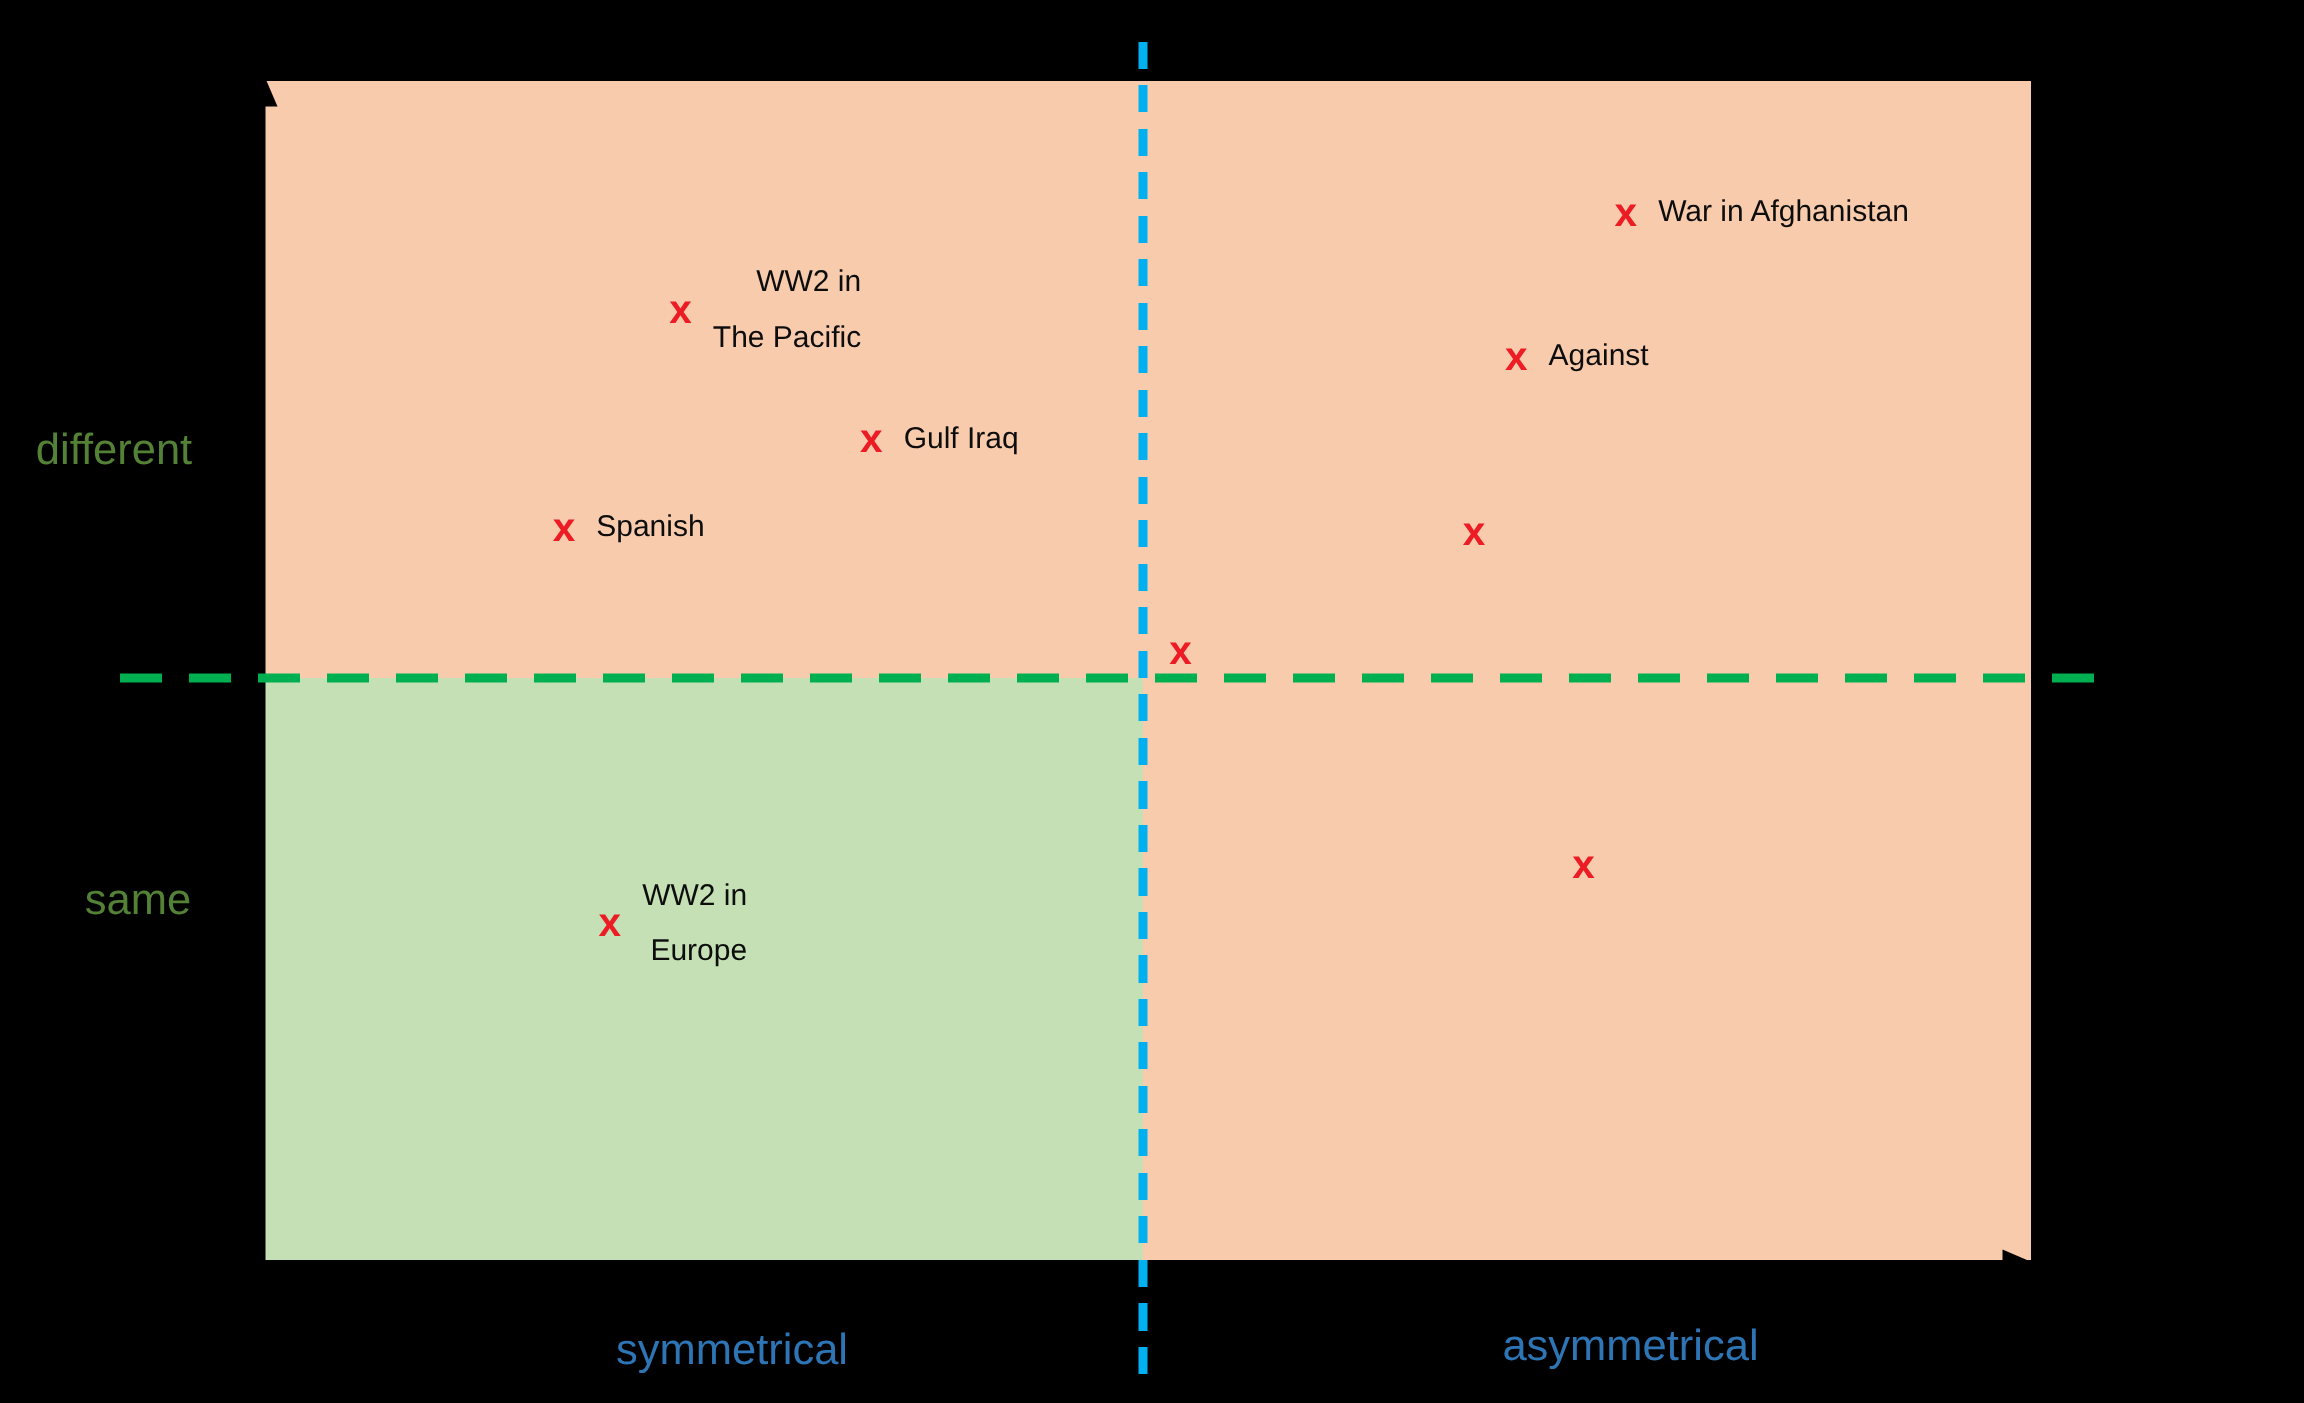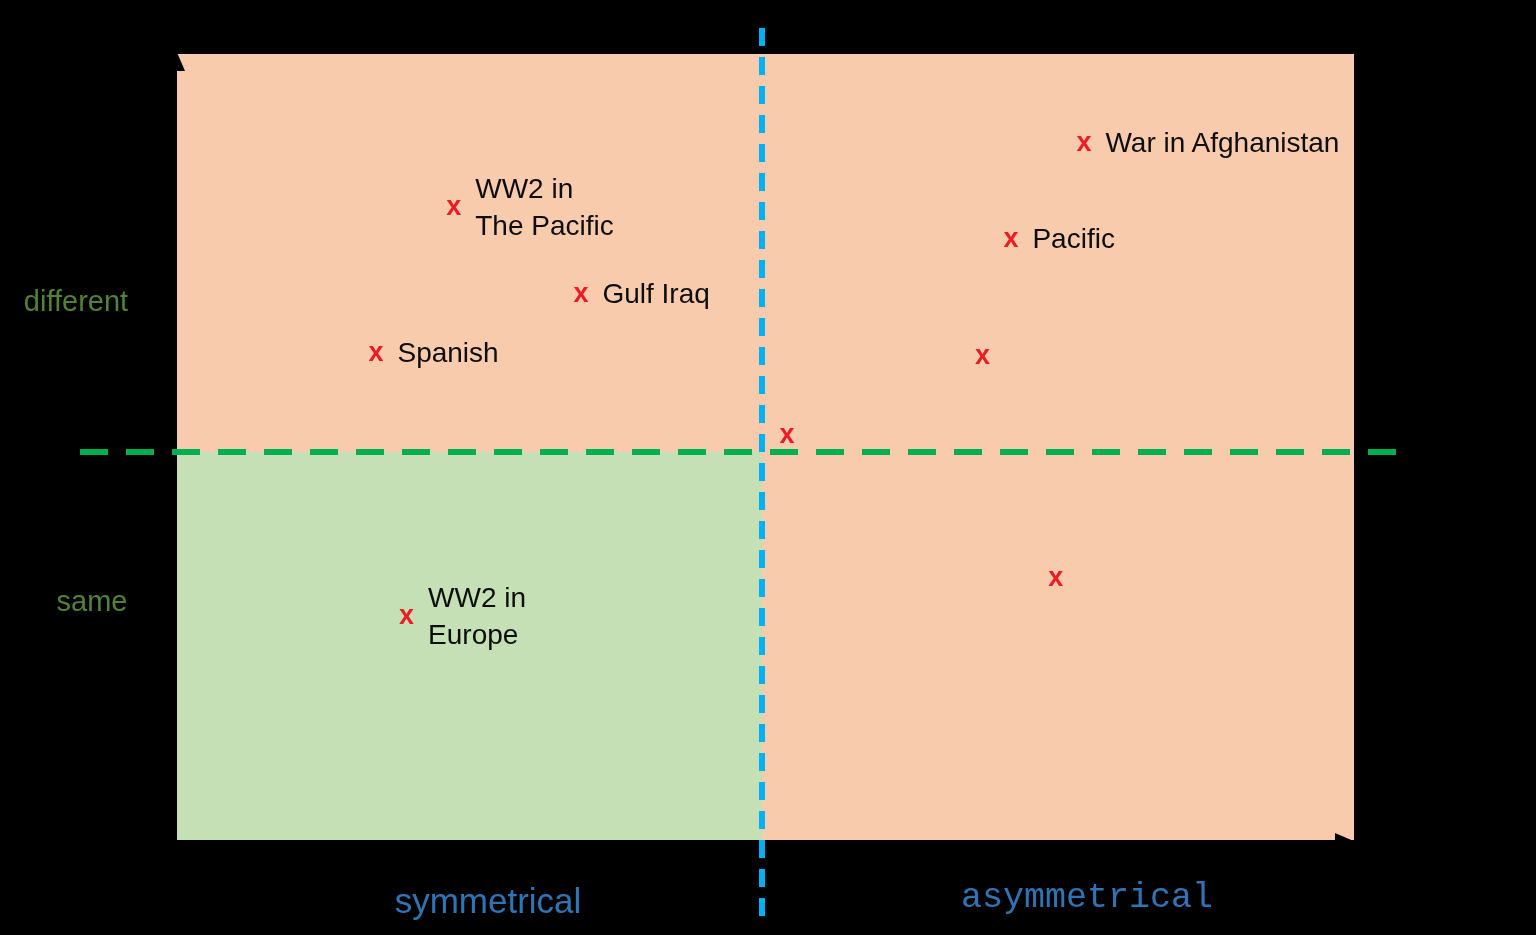--- a/index.html
+++ b/index.html
@@ -30,30 +30,30 @@
   .arrow-right { position:absolute; left:1335px; top:833px; width:0; height:0;
     border-top:9px solid transparent; border-bottom:9px solid transparent; border-left:21px solid #000; }
 
   .hdash { position:absolute; left:80px; top:449px; width:1330px; height:6px;
     background:repeating-linear-gradient(90deg, var(--dgreen) 0 28px, transparent 28px 46px); }
   .vdash { position:absolute; left:759px; top:28px; width:6px; height:890px;
     background:repeating-linear-gradient(180deg, var(--dblue) 0 18px, transparent 18px 29px); }
 
   .axis-label { position:absolute; transform:translate(-50%,-50%); white-space:nowrap; }
   .y-label { color:var(--lgreen); font-size:29px; }
-  .x-label { color:var(--lblue);  font-size:35px; }
+  .x-label { color:var(--lblue);  font-size:29px; }
   .lbl-different    { left:76px;   top:301px; }
   .lbl-same         { left:92px;   top:601px; }
   .lbl-symmetrical  { left:488px;  top:901px; }
-  .lbl-asymmetrical { left:1087px; top:898px;font-family:Liberation Mono, monospace; }
+  .lbl-asymmetrical { left:1087px; top:898px; }
 
   .point { position:absolute; display:flex; align-items:center; gap:14px;
     transform:translate(-9px,-50%); white-space:nowrap; }
   .point .mark { color:var(--red); font-size:27px; font-weight:700; line-height:1; }
-  .point .plabel { font-size:28px; line-height:37px; color:var(--ink); white-space:pre-line; text-align:left; }
+  .point .plabel { font-size:20px; line-height:37px; color:var(--ink); white-space:pre-line; text-align:right; }
 </style>
 </head>
 <body style="--peach: #F8CBAD; --qgreen: #C5E0B4; --dgreen: #00B050; --dblue: #00B0F0; --lgreen: #538135; --lblue: #2E75B6; --red: #ED1C24; --ink: #0d0d0d;">
 
 <div class="stage">
 
   <div class="plot">
     <div class="quad q-tl"></div>
     <div class="quad q-tr"></div>
     <div class="quad q-bl"></div>
@@ -71,21 +71,21 @@
         <div class="point" style="left: 17.1%; top: 37.8%;">
           <span class="mark">x</span>
           <span class="plabel">Spanish</span>
         </div>
         <div class="point" style="left: 77.2%; top: 11.2%;">
           <span class="mark">x</span>
           <span class="plabel">War in Afghanistan</span>
         </div>
         <div class="point" style="left: 71%; top: 23.3%;">
           <span class="mark">x</span>
-          <span class="plabel">Pacific</span>
+          <span class="plabel">Against</span>
         </div>
         <div class="point" style="left: 68.6%; top: 38.2%;">
           <span class="mark">x</span>
         </div>
         <div class="point" style="left: 52%; top: 48.2%;">
           <span class="mark">x</span>
         </div>
         <div class="point" style="left: 74.8%; top: 66.4%;">
           <span class="mark">x</span>
         </div>

